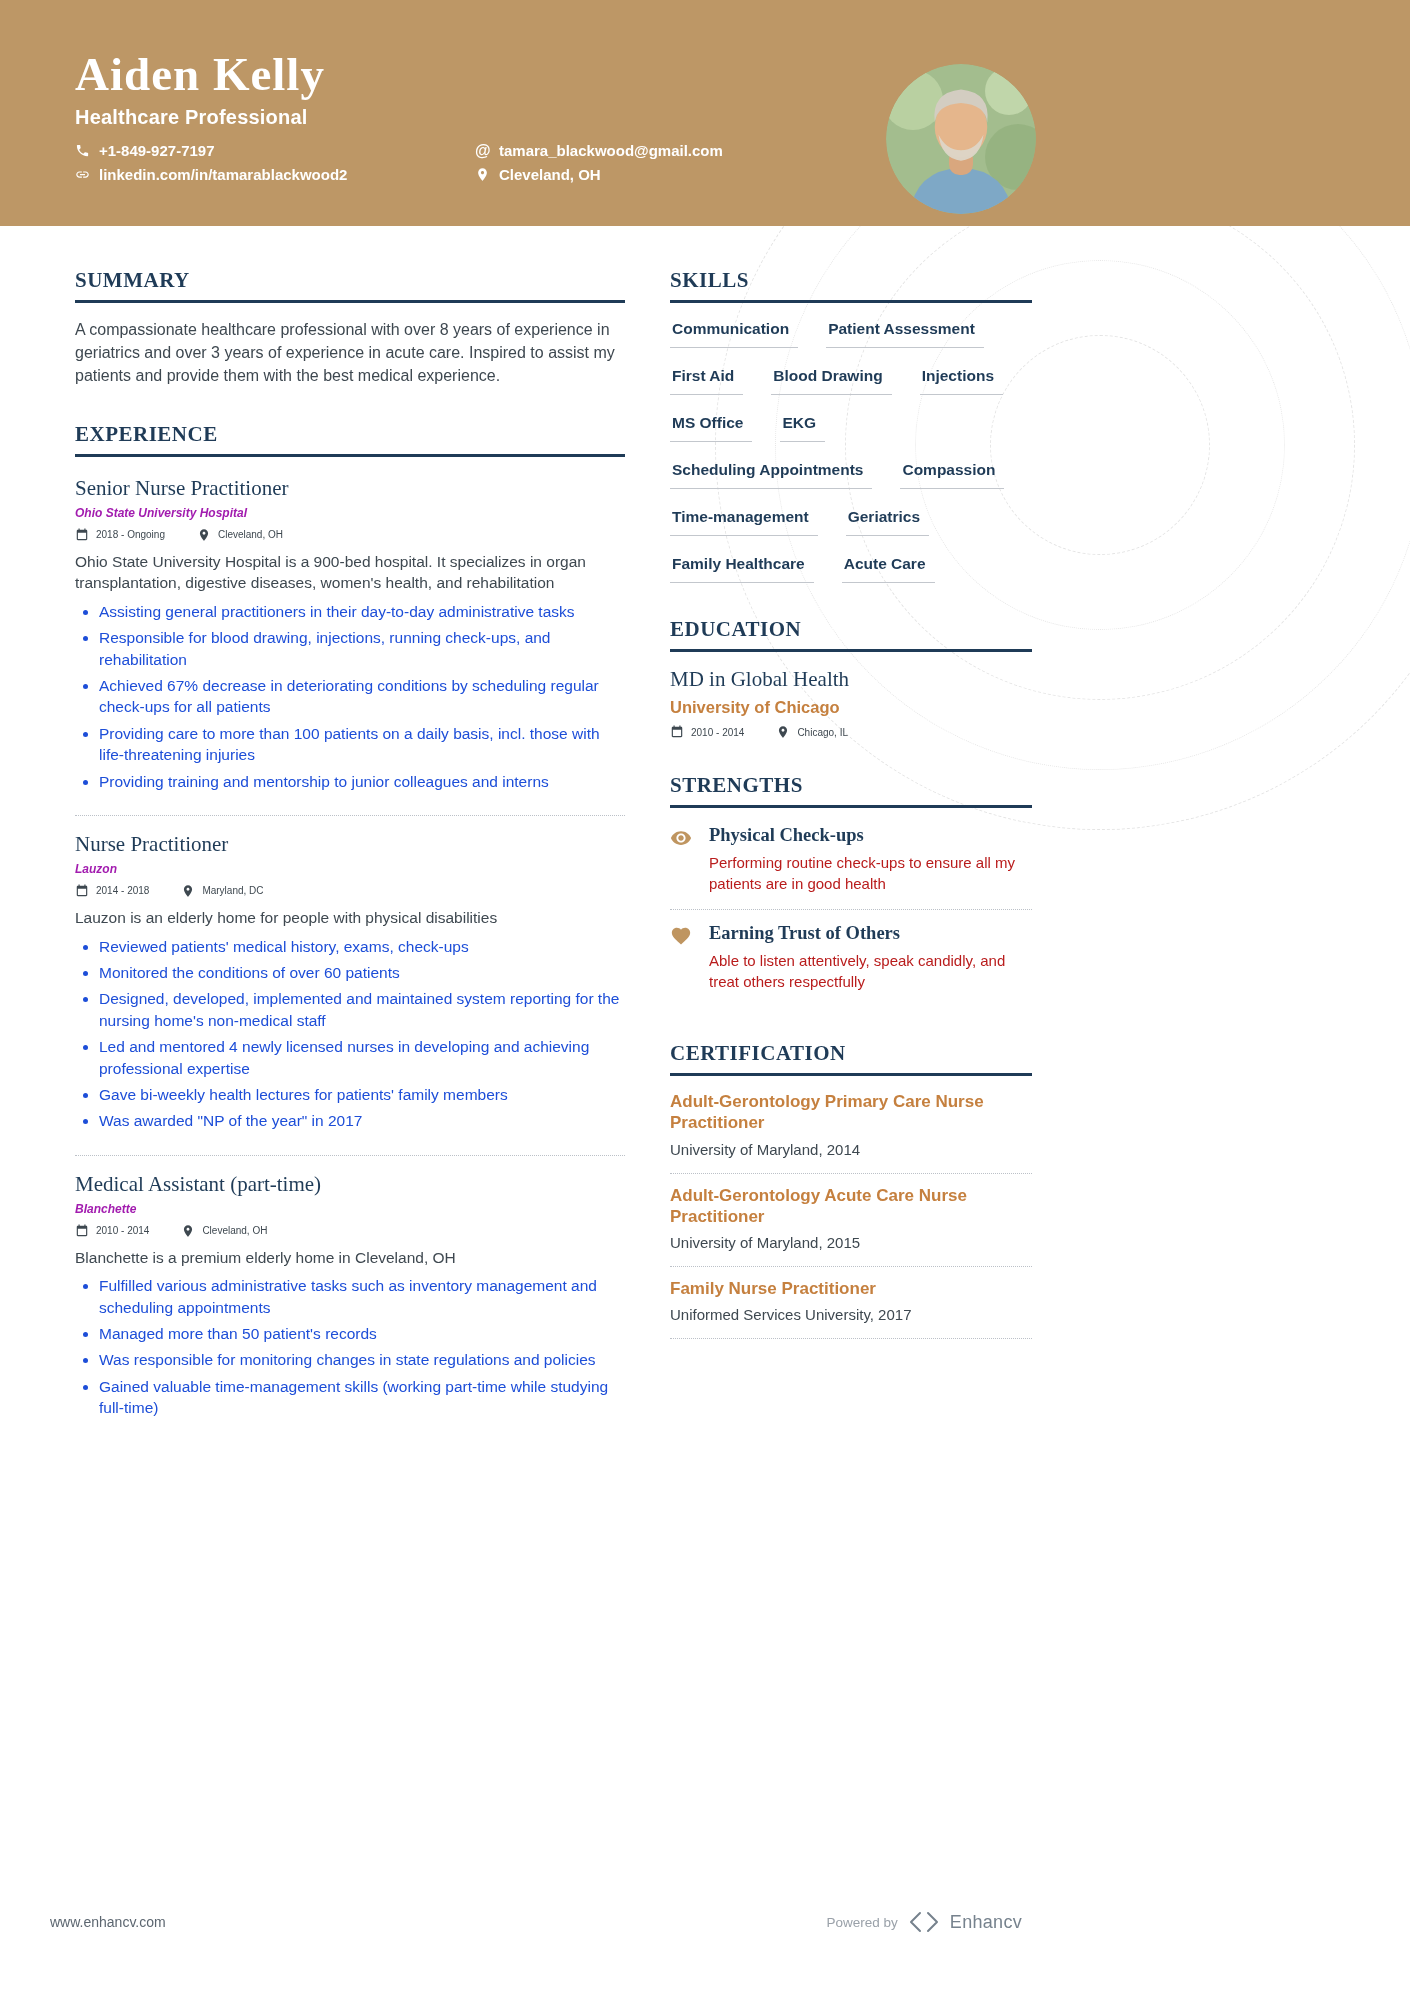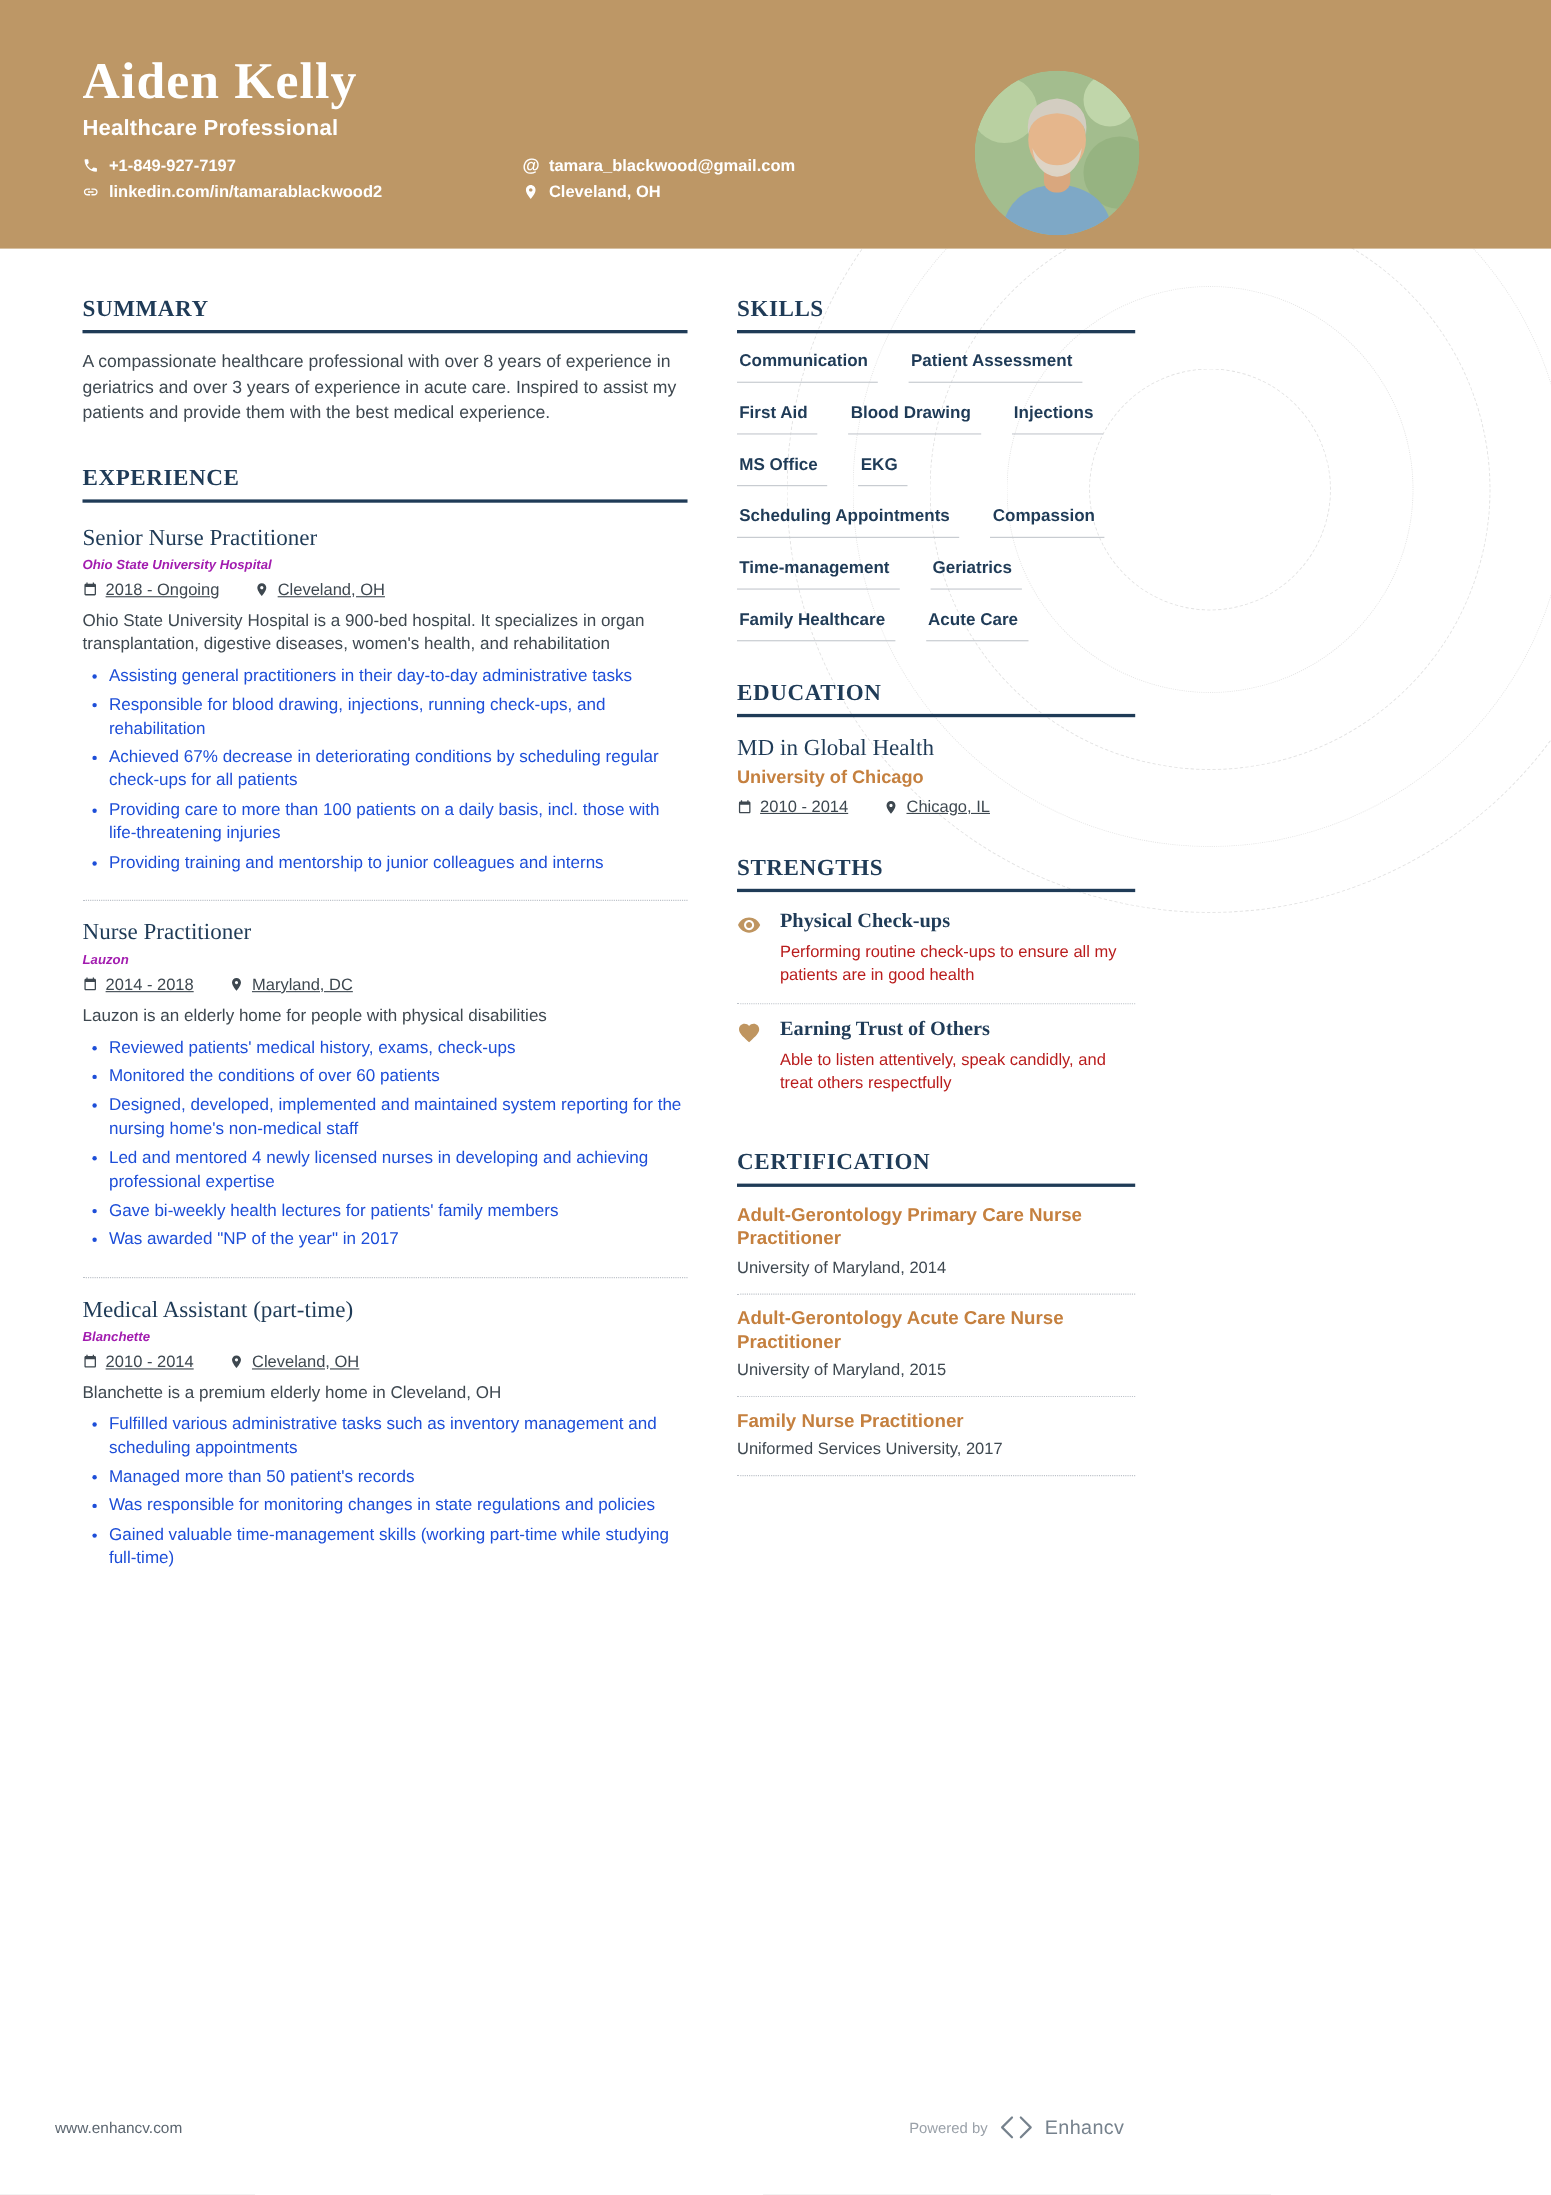--- a/index.html
+++ b/index.html
@@ -30,21 +30,21 @@
   .col-right { width:362px; }
   section { margin-bottom:34px; }
   h2.sec { font-family:"Liberation Serif","DejaVu Serif",serif; font-size:21px; font-weight:700; letter-spacing:.5px; color:#1f3b57; border-bottom:3px solid #1f3b57; padding-bottom:7px; margin-bottom:15px; }
   .summary-text { font-size:16px; line-height:1.45; color:#3e4850; }
 
   
   .job { padding:4px 0 6px; }
   .job + .job { border-top:1px dotted #bcc1c8; padding-top:16px; margin-top:12px; }
   .job-title { font-family:"Liberation Serif","DejaVu Serif",serif; font-size:21px; color:#1f3b57; margin-bottom:5px; }
   .company { color:#a21caf; font-weight:700; font-size:12px; margin-bottom:8px;font-style:italic; }
-  .meta { display:flex; gap:32px; align-items:center; color:#3e4850; font-size:15px; margin-bottom:9px;text-decoration:underline; }
+  .meta { display:flex; gap:32px; align-items:center; color:#3e4850; font-size:10px; margin-bottom:9px; }
   .meta .m { display:flex; align-items:center; gap:7px; }
   .meta svg { width:14px; height:14px; color:#3e4850; }
   .desc { font-size:15.5px; line-height:1.4; color:#3e4850; margin-bottom:7px; }
   .bullets { margin:0 0 0 24px; color:#1d4ed8; font-size:15.5px; line-height:1.38; }
   .bullets li { margin-bottom:5px; }
 
   
   .skills-list { display:flex; flex-wrap:wrap; column-gap:28px; row-gap:19px; padding-top:2px; }
   .skill { font-weight:700; font-size:15.5px; color:#1f3b57; border-bottom:1px solid #c3c7cd; padding:0 9px 9px 2px; white-space:nowrap; }
 
@@ -61,21 +61,21 @@
   .strength-title { font-family:"Liberation Serif","DejaVu Serif",serif; font-size:18.5px; font-weight:700; color:#1f3b57; margin-bottom:6px; }
   .strength-text { font-size:15px; line-height:1.4; color:#b91c1c; }
 
   
   .cert { padding:11px 0 15px; border-bottom:1px dotted #bcc1c8; }
   .cert:first-of-type { padding-top:0; }
   .cert-title { color:#c5803f; font-weight:700; font-size:17px; line-height:1.25; margin-bottom:7px; }
   .cert-issuer { font-size:15px; color:#3e4850; }
 
   
-  .footer { position:absolute; z-index:1; left:50px; width:972px; bottom:50px; display:flex; justify-content:space-between; align-items:center;text-align:right; }
+  .footer { position:absolute; z-index:1; left:50px; width:972px; bottom:62px; display:flex; justify-content:space-between; align-items:center;text-align:right; }
   .site { font-size:14px; color:#5c6670; }
   .powered { display:flex; align-items:center; gap:9px;margin-left:16px; }
   .powered-by { font-size:13.5px; color:#9aa1a9; }
   .brand-mark { width:34px; height:22px; color:#76828d; }
   .brand-name { font-size:18px; color:#76828d; letter-spacing:.3px; }
 </style>
 </head>
 <body>
 
 <div class="page">

